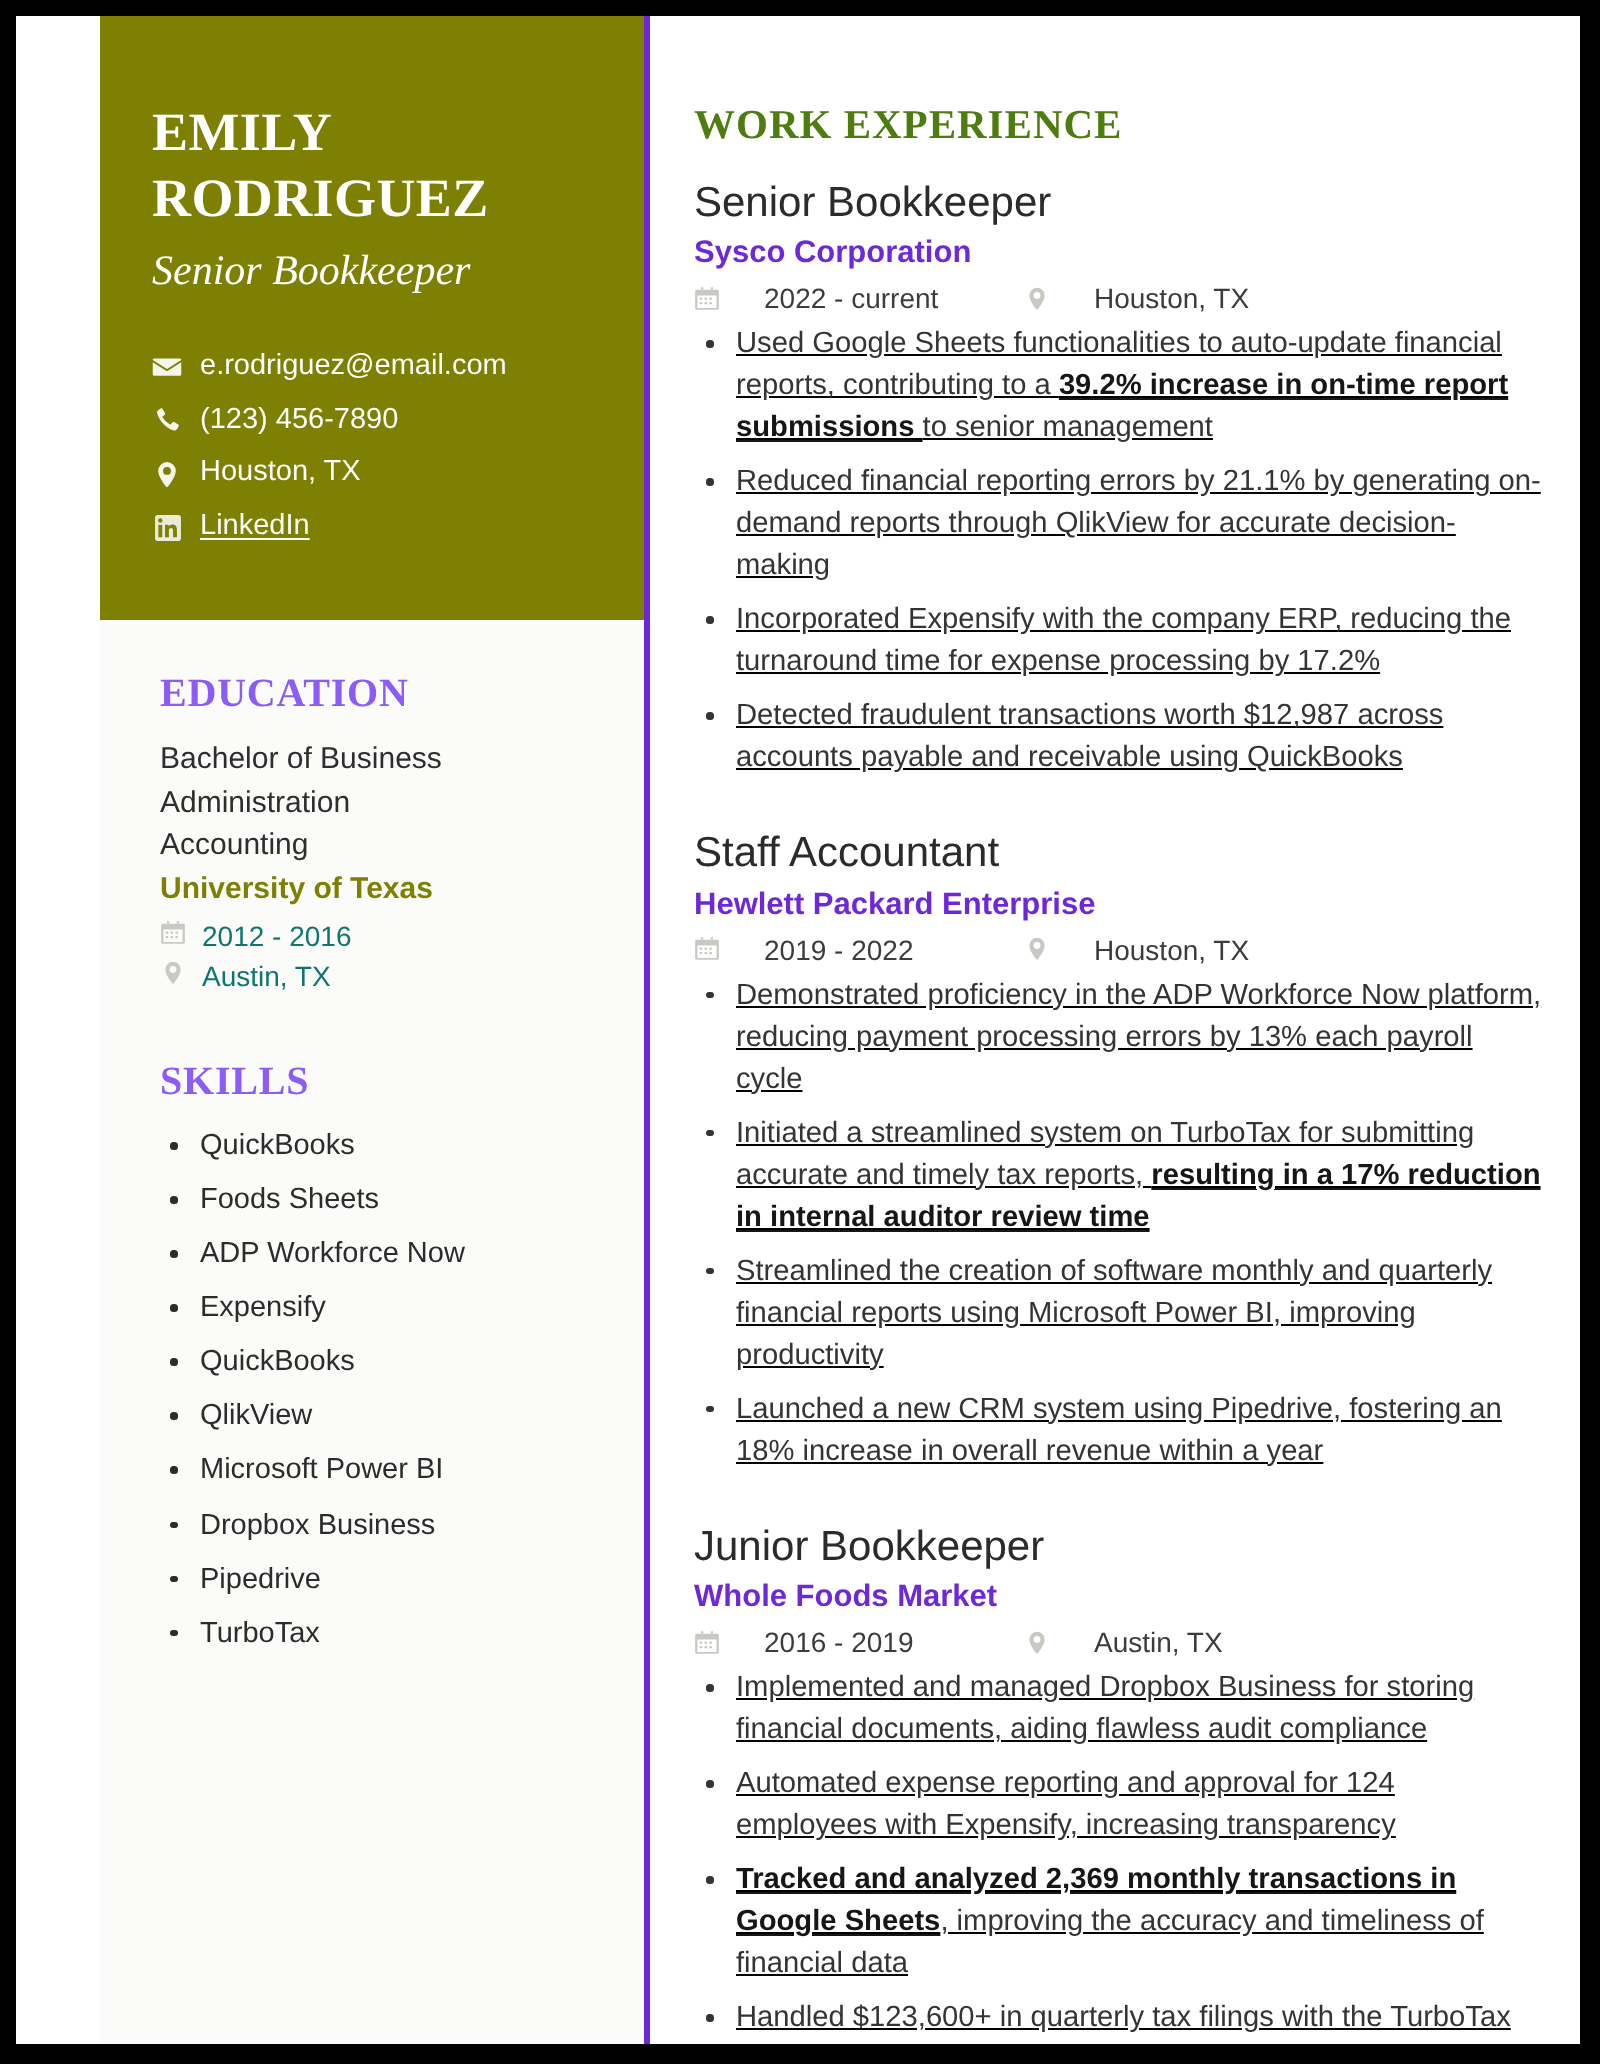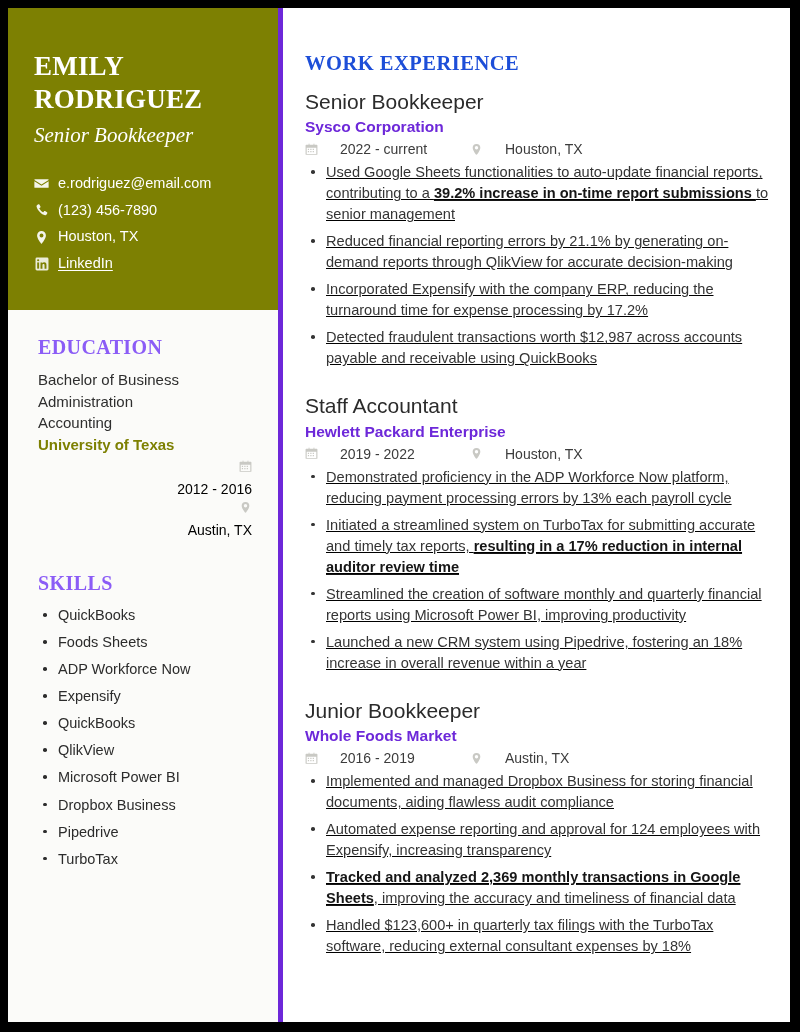--- a/index.html
+++ b/index.html
@@ -32,22 +32,23 @@
     display: flex;
     overflow: hidden;
   }
 
   
   .sidebar {
     width: 275px;
     flex: 0 0 275px;
     background: #fbfbf9;
     position: relative;
-    border-right: 5px solid #6d28d9;
+    border-right: 3px solid #6d28d9;
     box-sizing: border-box;
+    margin-left: 42px;
   }
   .sidebar-hero {
     background: #7d8002;
     color: #ffffff;
     padding: 42px 26px 30px 26px;
     box-sizing: border-box;
     min-height: 292px;
   }
   .name {
     font-family: "Liberation Serif", serif;
@@ -110,26 +111,25 @@
   }
   .edu-school {
     font-size: 15px;
     font-weight: bold;
     color: #7d8002;
     margin-top: 1px;
     line-height: 1.45;
   }
   .meta-row {
     display: flex;
-    align-items: flex-end;
+    align-items: flex-start;
     gap: 8px;
     font-size: 14px;
-    color: #000000;
+    color: #0f766e;
     margin-top: 4px;
-    flex-direction: column;
   }
   .meta-row .mi {
     width: 13px;
     flex: 0 0 13px;
     display: inline-flex;
     align-items: center;
     justify-content: center;
   }
   .skills-block { margin-top: 34px; }
   .skill-list {
@@ -160,21 +160,21 @@
   .main {
     flex: 1 1 auto;
     padding: 44px 18px 20px 22px;
     box-sizing: border-box;
   }
   .main-heading {
     font-family: "Liberation Serif", serif;
     font-weight: bold;
     font-size: 20.5px;
     letter-spacing: 0.5px;
-    color: #1d4ed8;
+    color: #4d7c0f;
     margin: 0 0 14px 0;
   }
   .job { margin-bottom: 24px; }
   .job-role {
     font-size: 21px;
     color: #2b2b2b;
     line-height: 1.25;
     margin: 0 0 2px 0;
     font-weight: 400;
   }

